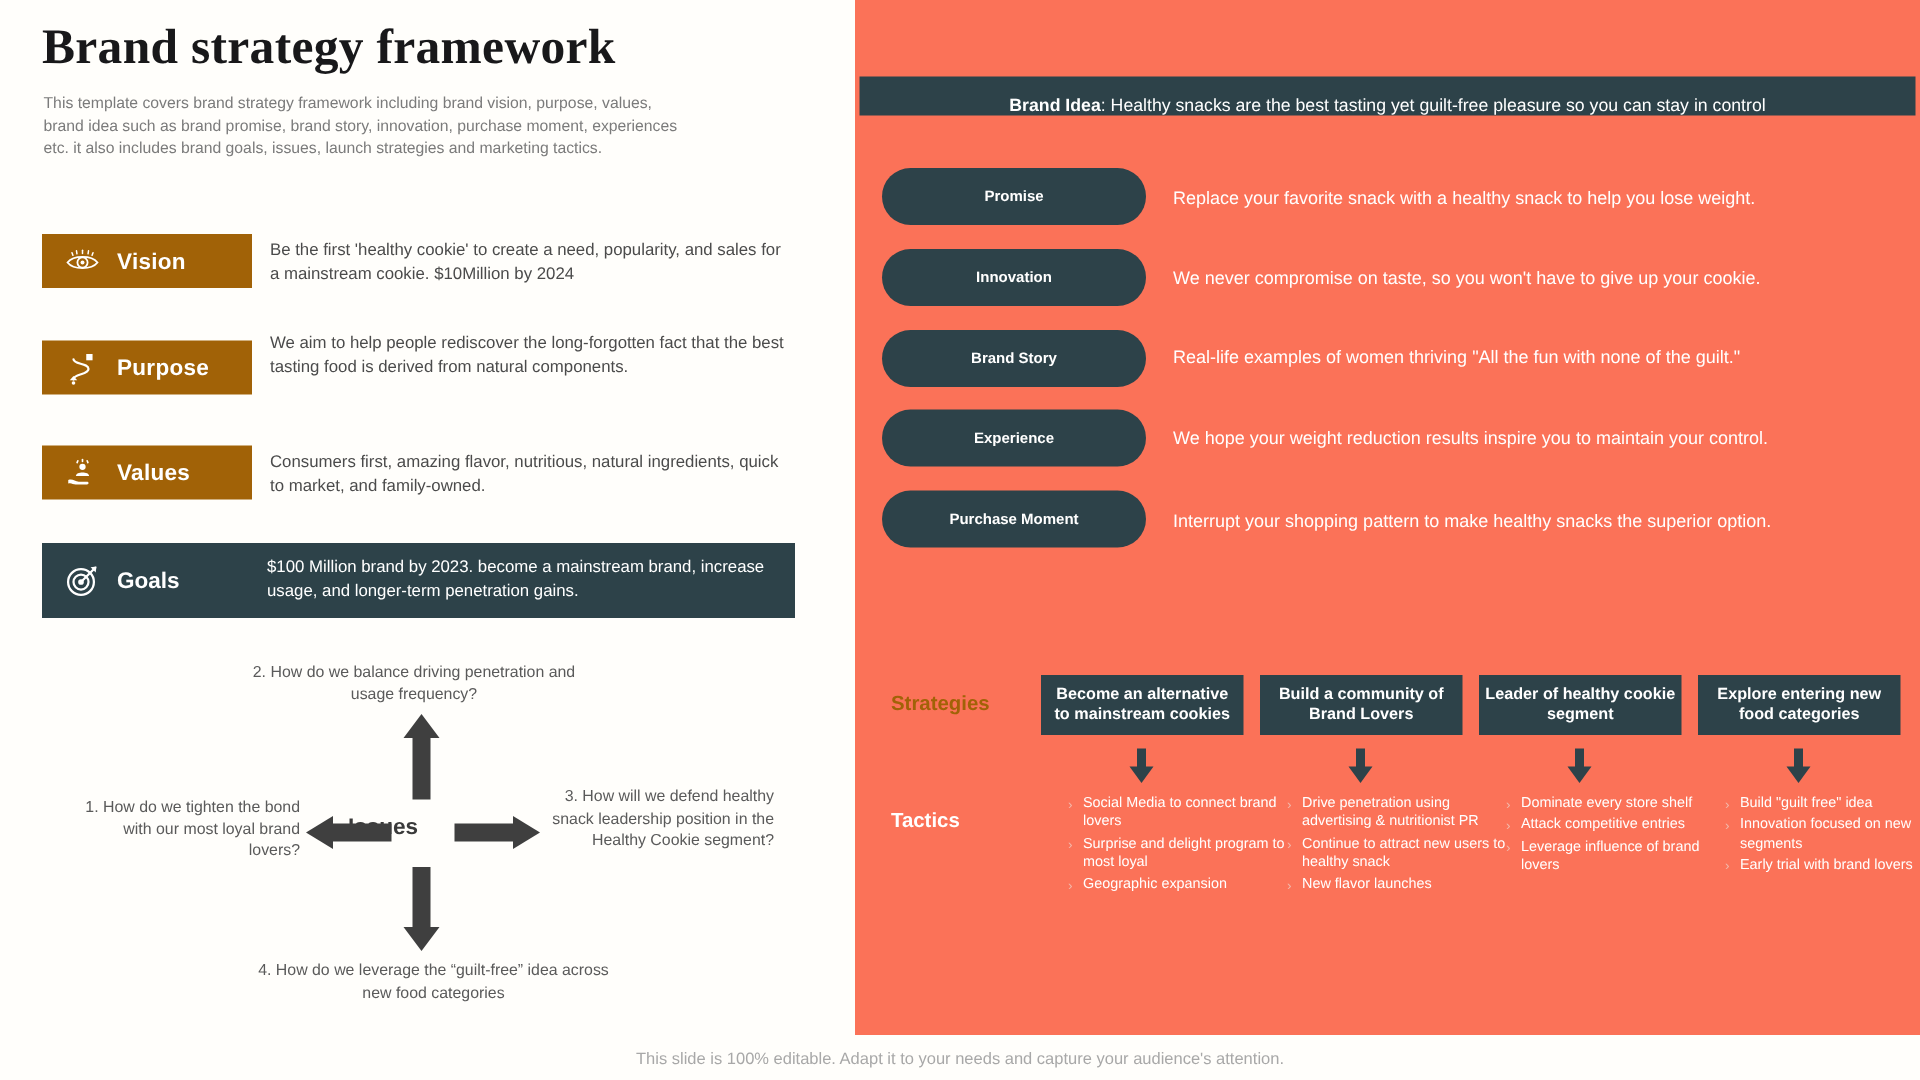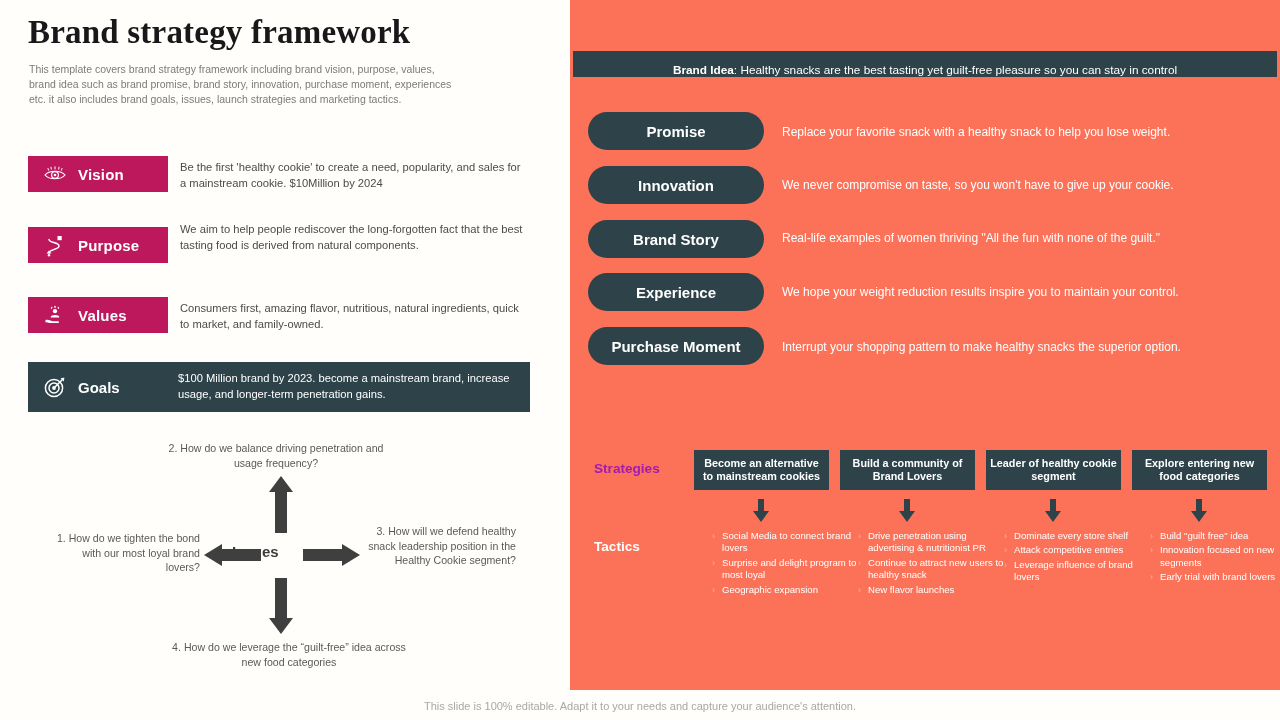--- a/index.html
+++ b/index.html
@@ -26,21 +26,21 @@
   }
   #page-subtitle {
     position: absolute; left: 29px; top: 62px; width: 432px;
     font-size: 10.5px; line-height: 15.2px; color: #7b7b7b;
   }
 
   
   .pillar { position: absolute; }
   .pillar-chip {
     position: absolute; left: 0; top: 0;
-    background: #be185d;
+    background: #a16207;
     display: flex; align-items: center; gap: 10px;
     padding: 0 14px;
   }
   .pillar-chip .chip-label {
     color: #ffffff; font-size: 15px; font-weight: bold; letter-spacing: .2px;
   }
   .pillar-body {
     position: absolute;
     font-size: 11.2px; line-height: 15.8px; color: #4b4b4b;
   }
@@ -77,30 +77,30 @@
   }
   #brand-idea-bar .bi-text { font-size: 11.8px; color: #ffffff; }
   #brand-idea-bar .bi-text b { font-weight: bold; }
 
   
   .pill {
     position: absolute; left: 588px; width: 176px; height: 38px;
     background: #2d4249; border-radius: 19px;
     display: flex; align-items: center; justify-content: center;
   }
-  .pill span { color: #ffffff; font-size: 15px; font-weight: bold; }
+  .pill span { color: #ffffff; font-size: 10px; font-weight: bold; }
   .pill-desc {
     position: absolute; left: 782px; width: 470px;
     font-size: 12px; color: #ffffff; line-height: 14px;
   }
 
   
   #strategies-label {
     position: absolute; left: 594px; top: 461px;
-    font-size: 13.6px; font-weight: bold; color: #a21caf;
+    font-size: 13.6px; font-weight: bold; color: #a16207;
   }
   .strategy-box {
     position: absolute; top: 450px; width: 135px; height: 40px;
     background: #2d4249; display: flex; align-items: center; justify-content: center;
     padding: 0 4px;
   }
   .strategy-box span {
     color: #ffffff; font-size: 10.8px; font-weight: bold;
     line-height: 13.2px; text-align: center;
   }

